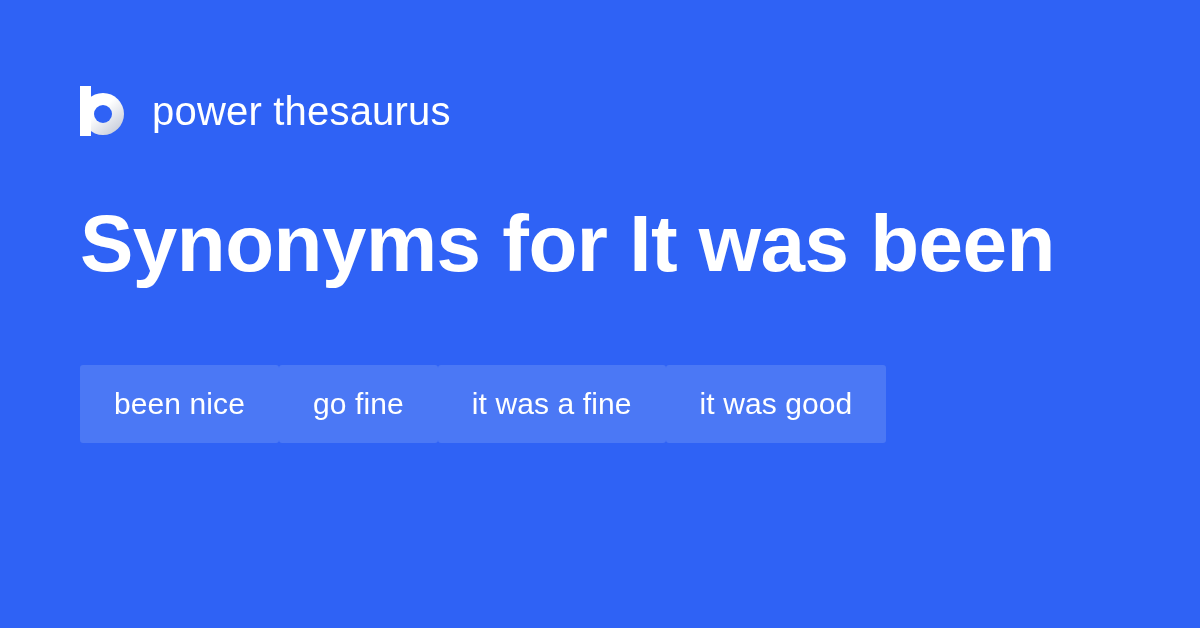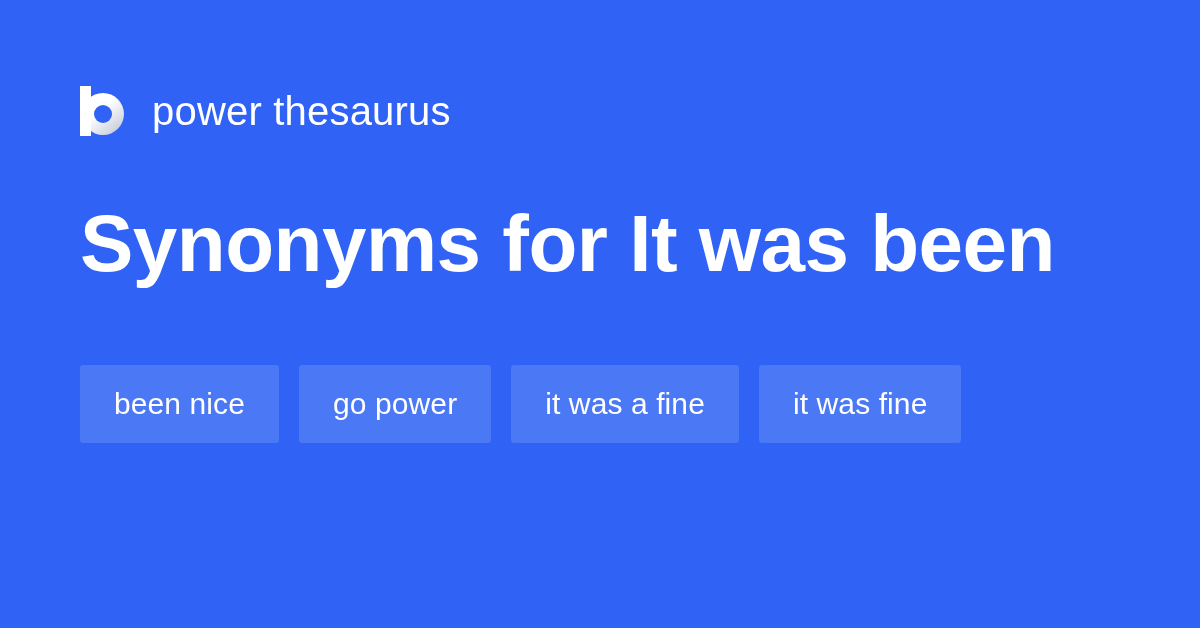--- a/index.html
+++ b/index.html
@@ -68,21 +68,21 @@
   }
 
   
   .chips {
     position: absolute;
     left: 80px;
     top: 365px;
     width: 1060px;
     display: flex;
     flex-wrap: wrap;
-    gap: 16px 20px;
+    gap: 16px 0;
     align-content: flex-start;
   }
 
   .chip {
     display: inline-flex;
     align-items: center;
     justify-content: center;
     height: 78px;
     padding: 0 34px;
     box-sizing: border-box;
@@ -122,18 +122,18 @@
         <rect x="0" y="0" width="11" height="50" fill="#FFFFFF"></rect>
       </svg>
     </span>
     <span class="brand-name">power thesaurus</span>
   </div>
 
   <h1 class="headline">Synonyms for It was been</h1>
 
   <div class="chips">
     <span class="chip">been nice</span>
-    <span class="chip">go power</span>
+    <span class="chip">go fine</span>
     <span class="chip">it was a fine</span>
-    <span class="chip">it was fine</span>
+    <span class="chip">it was good</span>
   </div>
 
 </div>
 
 </body></html>

